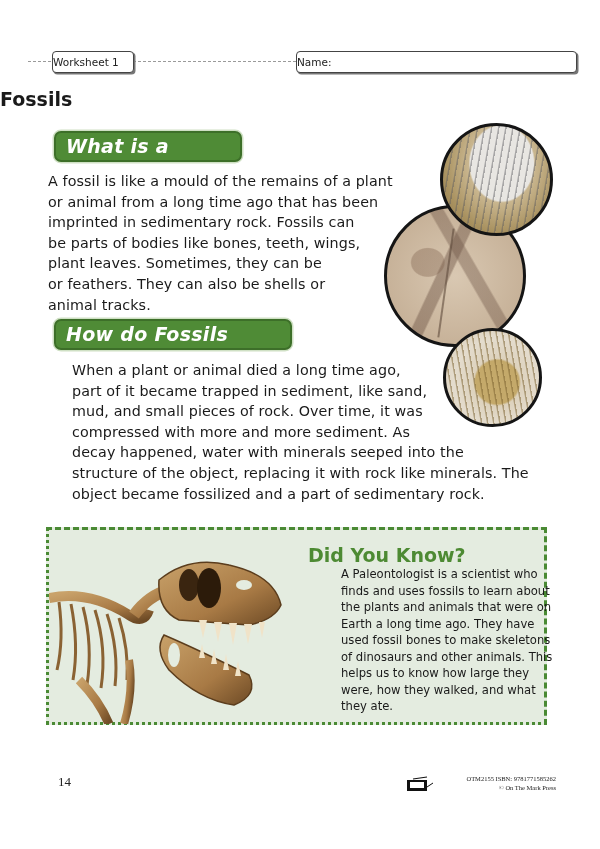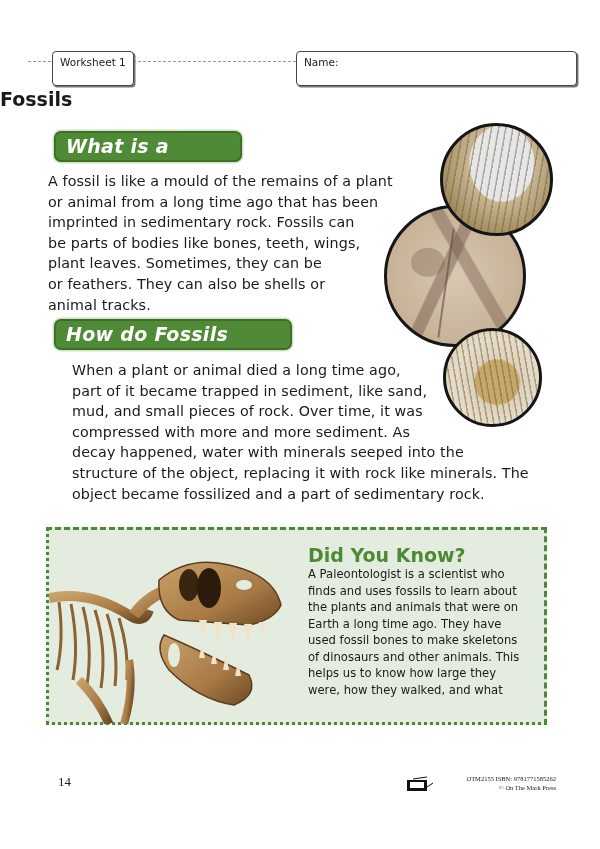--- a/index.html
+++ b/index.html
@@ -2,24 +2,24 @@
 <html><head>
 <meta charset="utf-8">
 <style>
   * { box-sizing: border-box; margin: 0; padding: 0; }
   html, body { width: 600px; height: 849px; background: #ffffff; overflow: hidden; }
   body { position: relative; font-family: "DejaVu Sans", "Liberation Sans", sans-serif; color: #1a1a1a; }
 
   
   .header-line { position: absolute; top: 61px; left: 28px; width: 548px; border-top: 1.5px dashed #9a9a9a; }
   .hdr-box {
-    position: absolute; top: 51px; height: 35px; background: #fff;
+    position: absolute; top: 51px; height: 22px; background: #fff;
     border: 1.3px solid #444; border-radius: 4px;
     box-shadow: 1.5px 1.5px 0 #777;
-    font-size: 10.5px; line-height: 20px; padding-left: 7px; color: #222;
+    font-size: 10.5px; line-height: 20px; color: #222;
   }
   .ws-box { left: 52px; width: 82px; }
   .name-box { left: 256px; width: 281px; margin-left: 40px; }
 
   .title { position: absolute; top: 88px; left: 0; width: 600px; text-align: left; font-size: 19px; font-weight: bold; color: #1a1a1a; }
 
   .banner {
     position: absolute; background: #4f8b36; border: 2px solid #3d6f29; border-radius: 7px;
     box-shadow: 0 0 0 1.5px #cfe0c4;
     color: #fff; font-style: italic; font-weight: bold; font-size: 19px;
@@ -57,21 +57,21 @@
   
   .dyk-box {
     position: absolute; left: 46px; top: 527px; width: 501px; height: 198px;
     background: #e4ece0;
     border-top: 3px dashed #4a8a34; border-right: 3px dashed #4a8a34;
     border-left: 3px dotted #4a8a34; border-bottom: 3px dotted #4a8a34;
   }
   .dino { position: absolute; left: 49px; top: 540px; width: 238px; height: 184px; }
   .dyk-title { position: absolute; left: 308px; top: 544px; font-size: 19px; font-weight: bold; color: #4d8a33; }
   .dyk-text { position: absolute; left: 308px; top: 566px; font-size: 11.6px; line-height: 16.5px; color: #1a1a1a; }
-  .dyk-text span { display: block; white-space: nowrap; }
+  .dyk-text span { display: block; white-space: nowrap; margin-left: 33px; }
 
   
   .page-num { position: absolute; left: 58px; top: 774px; font-family: Liberation Serif, serif; font-size: 13px; color: #222; }
   .footer-right { position: absolute; left: 456px; top: 774px; font-family: "Liberation Serif", "DejaVu Serif", serif; font-size: 6.5px; line-height: 9px; color: #222; text-align: right; width: 100px; }
   .footer-right span { display: block; white-space: nowrap; }
   .logo { position: absolute; left: 405px; top: 775px; width: 38px; height: 18px; }
 </style>
 </head>
 <body>
 
@@ -162,20 +162,21 @@
 <div class="dyk-title">Did You Know?</div>
 <div class="dyk-text">
   <span>A Paleontologist is a scientist who</span>
   <span>finds and uses fossils to learn about</span>
   <span>the plants and animals that were on</span>
   <span>Earth a long time ago. They have</span>
   <span>used fossil bones to make skeletons</span>
   <span>of dinosaurs and other animals. This</span>
   <span>helps us to know how large they</span>
   <span>were, how they walked, and what</span>
+  <span>they ate.</span>
 </div>
 
 <div class="page-num">14</div>
 <svg class="logo" viewBox="0 0 38 18">
   <rect x="2" y="5" width="20" height="11" fill="#111"></rect>
   <rect x="5" y="7" width="14" height="6" fill="#fff"></rect>
   <path d="M8 4 L22 2" stroke="#111" stroke-width="1.2"></path>
   <path d="M22 12 L28 8" stroke="#111" stroke-width="1"></path>
 </svg>
 <div class="footer-right">

